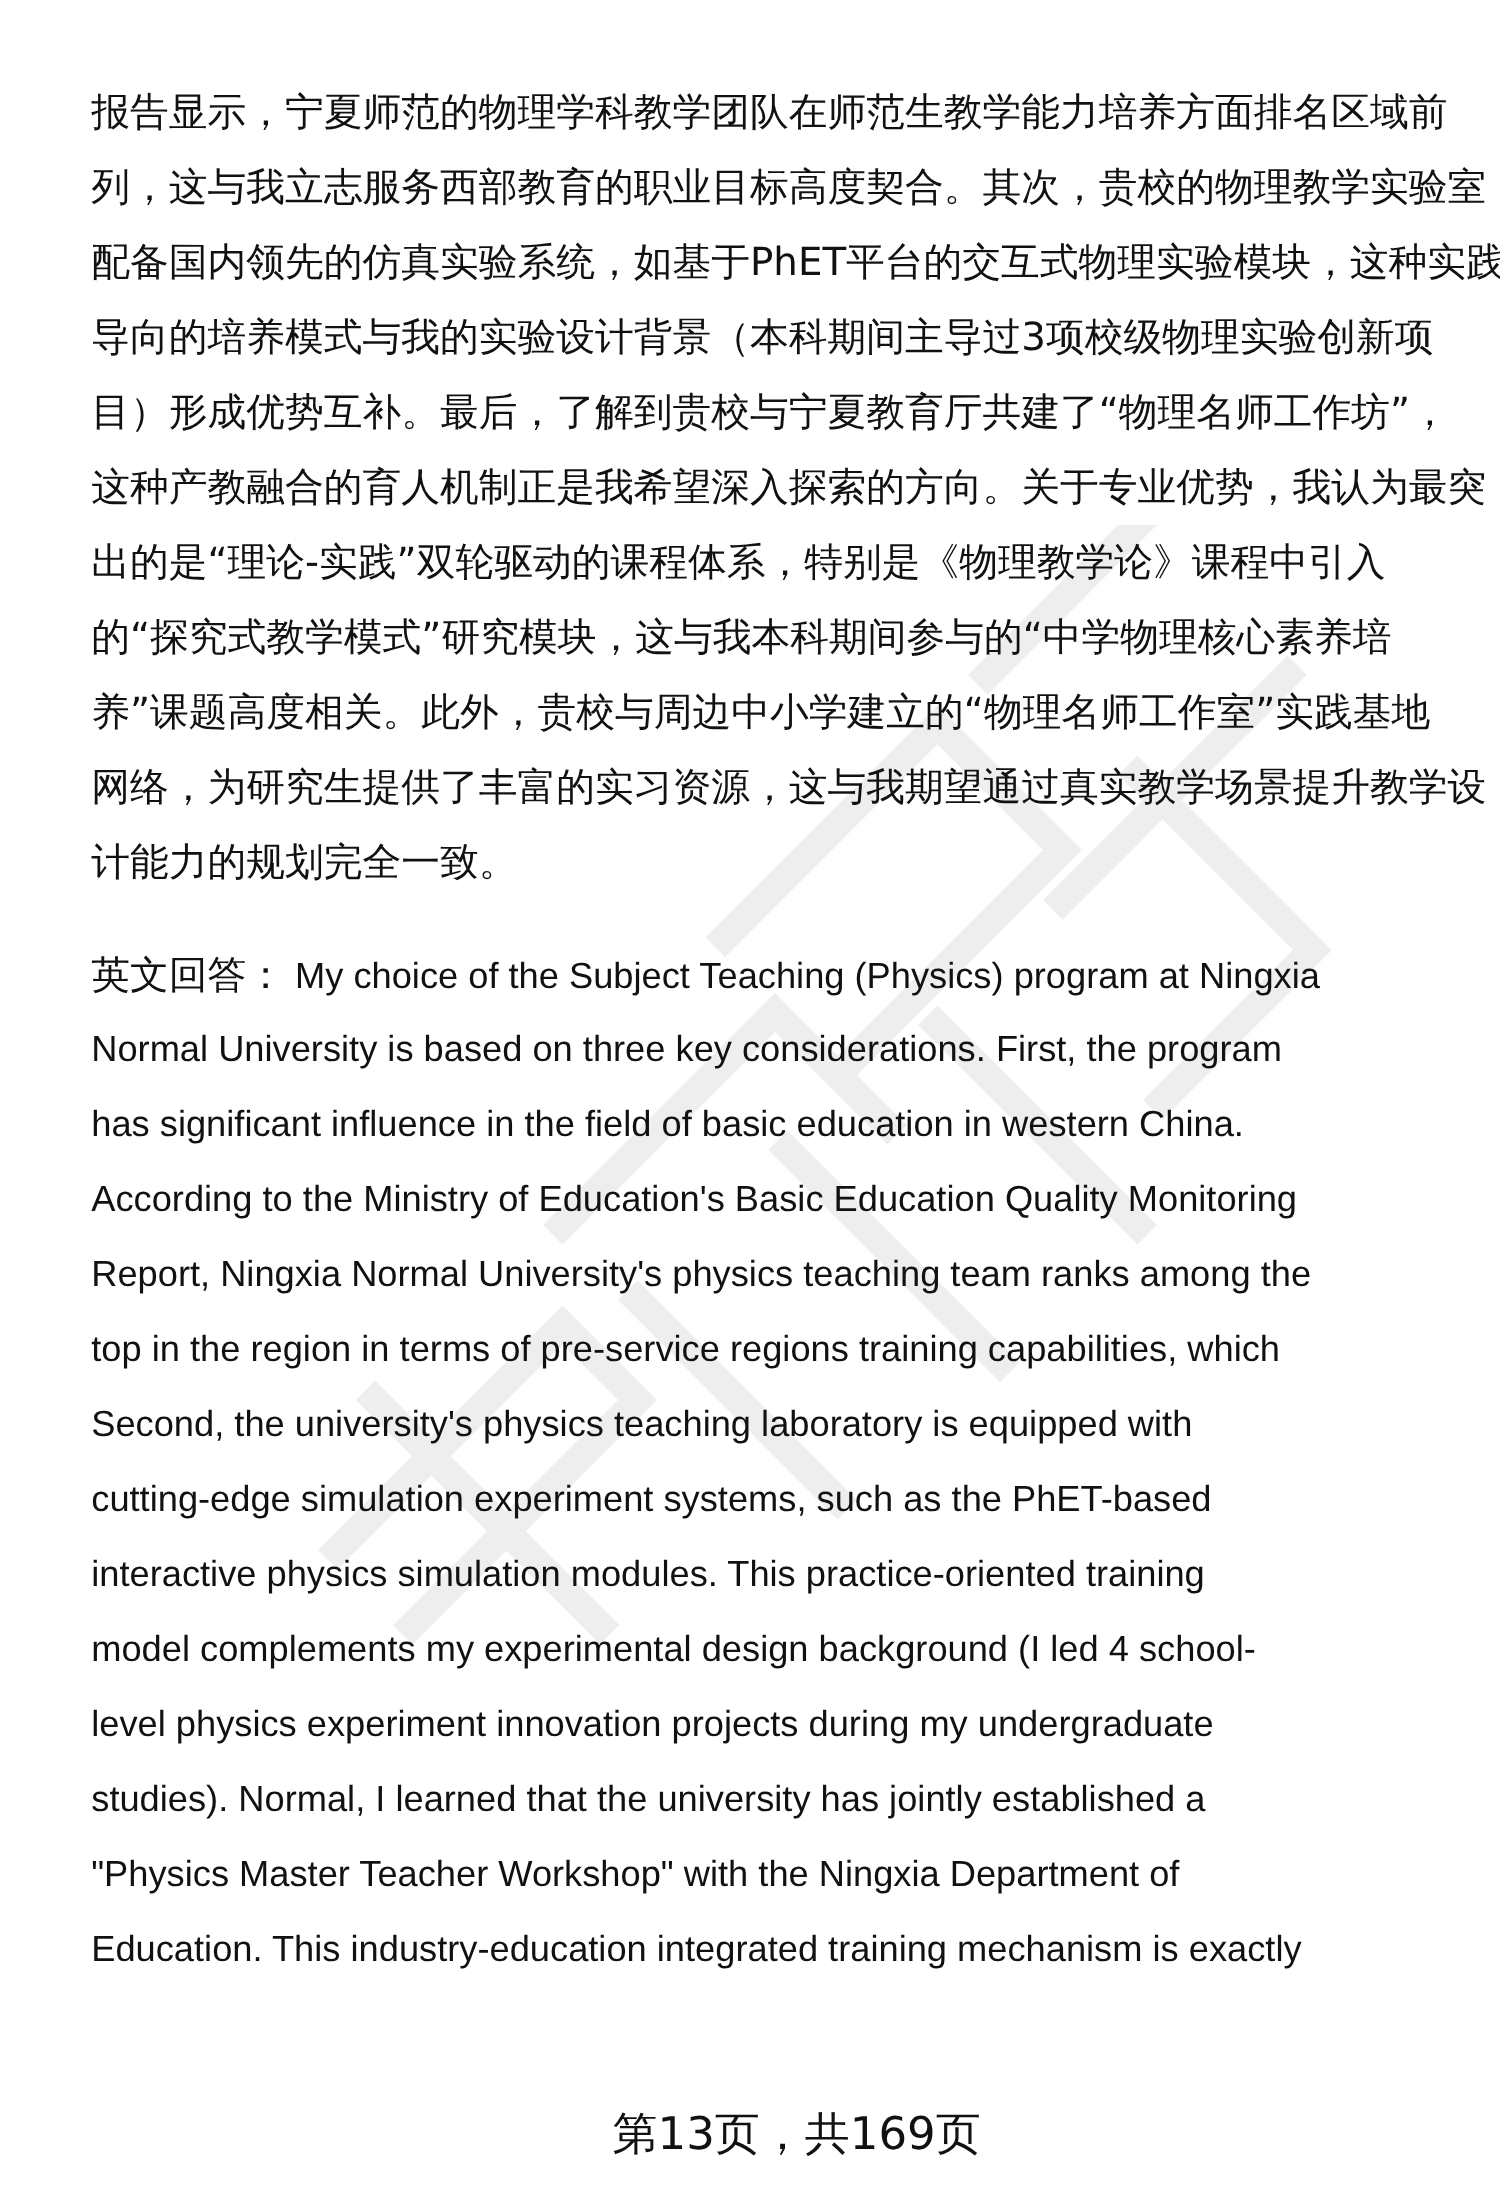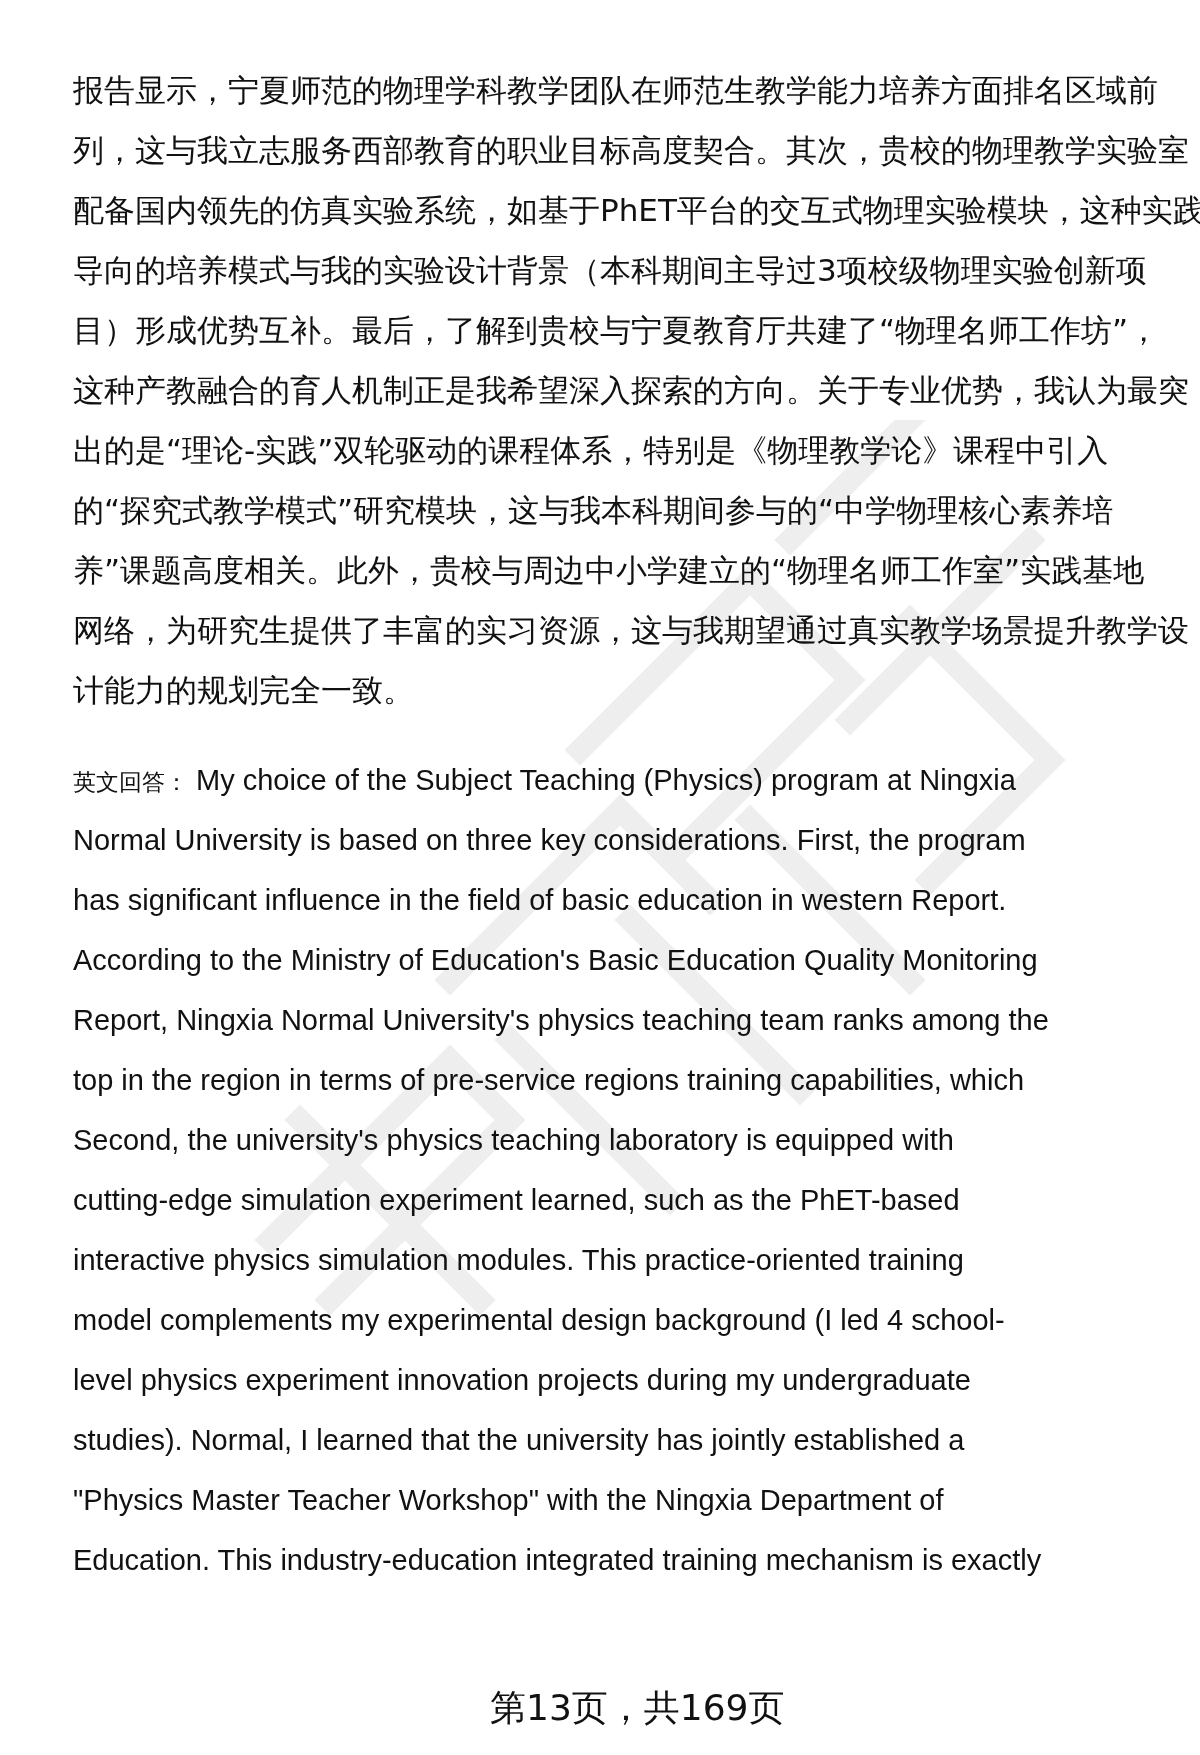--- a/index.html
+++ b/index.html
@@ -46,21 +46,21 @@
       font-size: 29px;
       line-height: 60px;
     }
     .line {
       display: block;
       white-space: nowrap;
       height: 60px;
     }
     .label-cn {
       font-family: Liberation Sans, sans-serif;
-      font-size: 23px;
+      font-size: 31px;
     }
     .gap { display: inline-block; width: 8px; }
     .footer {
       position: absolute;
       left: 490px;
       top: 1688px;
       font-family: "DejaVu Sans", sans-serif;
       font-size: 36px;
       line-height: 40px;
       white-space: nowrap;
@@ -97,26 +97,26 @@
     <span class="line">出的是“理论-实践”双轮驱动的课程体系，特别是《物理教学论》课程中引入</span>
     <span class="line">的“探究式教学模式”研究模块，这与我本科期间参与的“中学物理核心素养培</span>
     <span class="line">养”课题高度相关。此外，贵校与周边中小学建立的“物理名师工作室”实践基地</span>
     <span class="line">网络，为研究生提供了丰富的实习资源，这与我期望通过真实教学场景提升教学设</span>
     <span class="line">计能力的规划完全一致。</span>
   </section>
 
   <section class="para-en">
     <span class="line"><span class="label-cn">英文回答：</span><span class="gap"></span><span>My choice of the Subject Teaching (Physics) program at Ningxia</span></span>
     <span class="line">Normal University is based on three key considerations. First, the program</span>
-    <span class="line">has significant influence in the field of basic education in western Report.</span>
+    <span class="line">has significant influence in the field of basic education in western China.</span>
     <span class="line">According to the Ministry of Education's Basic Education Quality Monitoring</span>
     <span class="line">Report, Ningxia Normal University's physics teaching team ranks among the</span>
     <span class="line">top in the region in terms of pre-service regions training capabilities, which</span>
     <span class="line">Second, the university's physics teaching laboratory is equipped with</span>
-    <span class="line">cutting-edge simulation experiment learned, such as the PhET-based</span>
+    <span class="line">cutting-edge simulation experiment systems, such as the PhET-based</span>
     <span class="line">interactive physics simulation modules. This practice-oriented training</span>
     <span class="line">model complements my experimental design background (I led 4 school-</span>
     <span class="line">level physics experiment innovation projects during my undergraduate</span>
     <span class="line">studies). Normal, I learned that the university has jointly established a</span>
     <span class="line">"Physics Master Teacher Workshop" with the Ningxia Department of</span>
     <span class="line">Education. This industry-education integrated training mechanism is exactly</span>
   </section>
 </main>
 
 <footer class="footer">第13页，共169页</footer>

